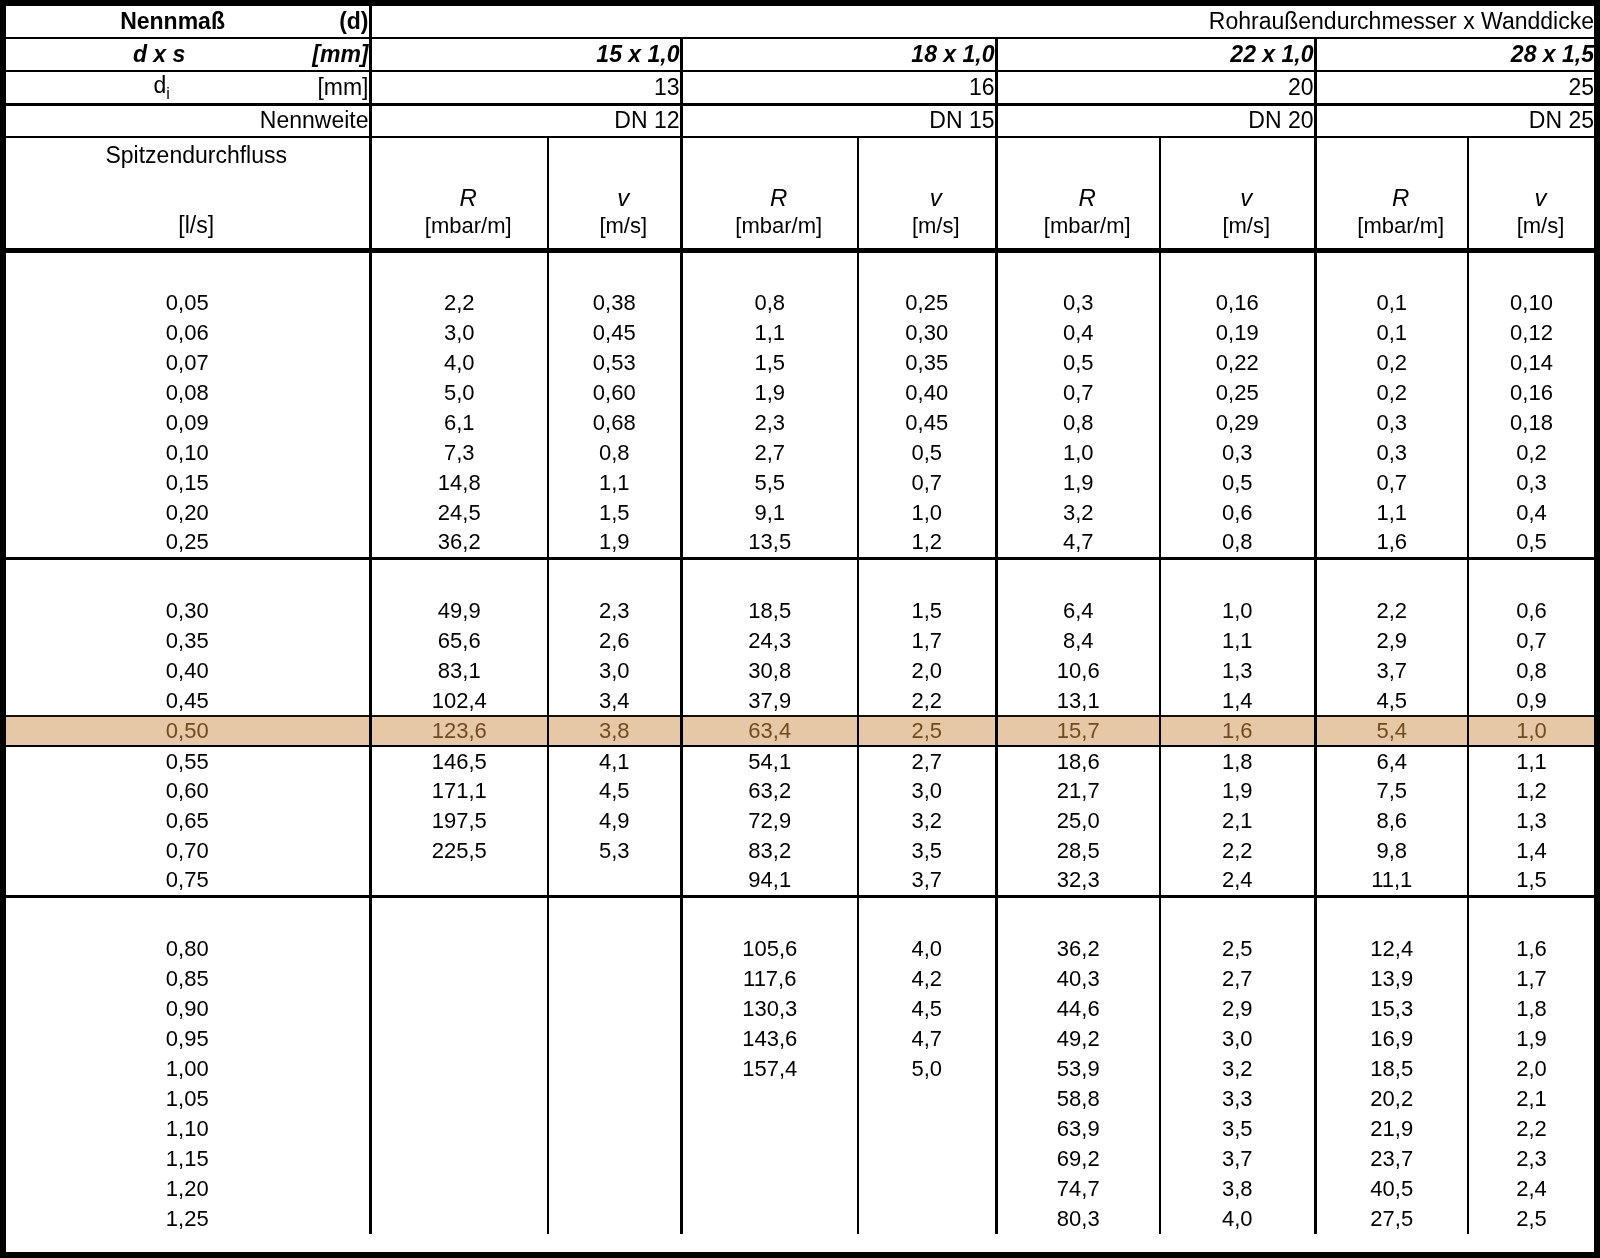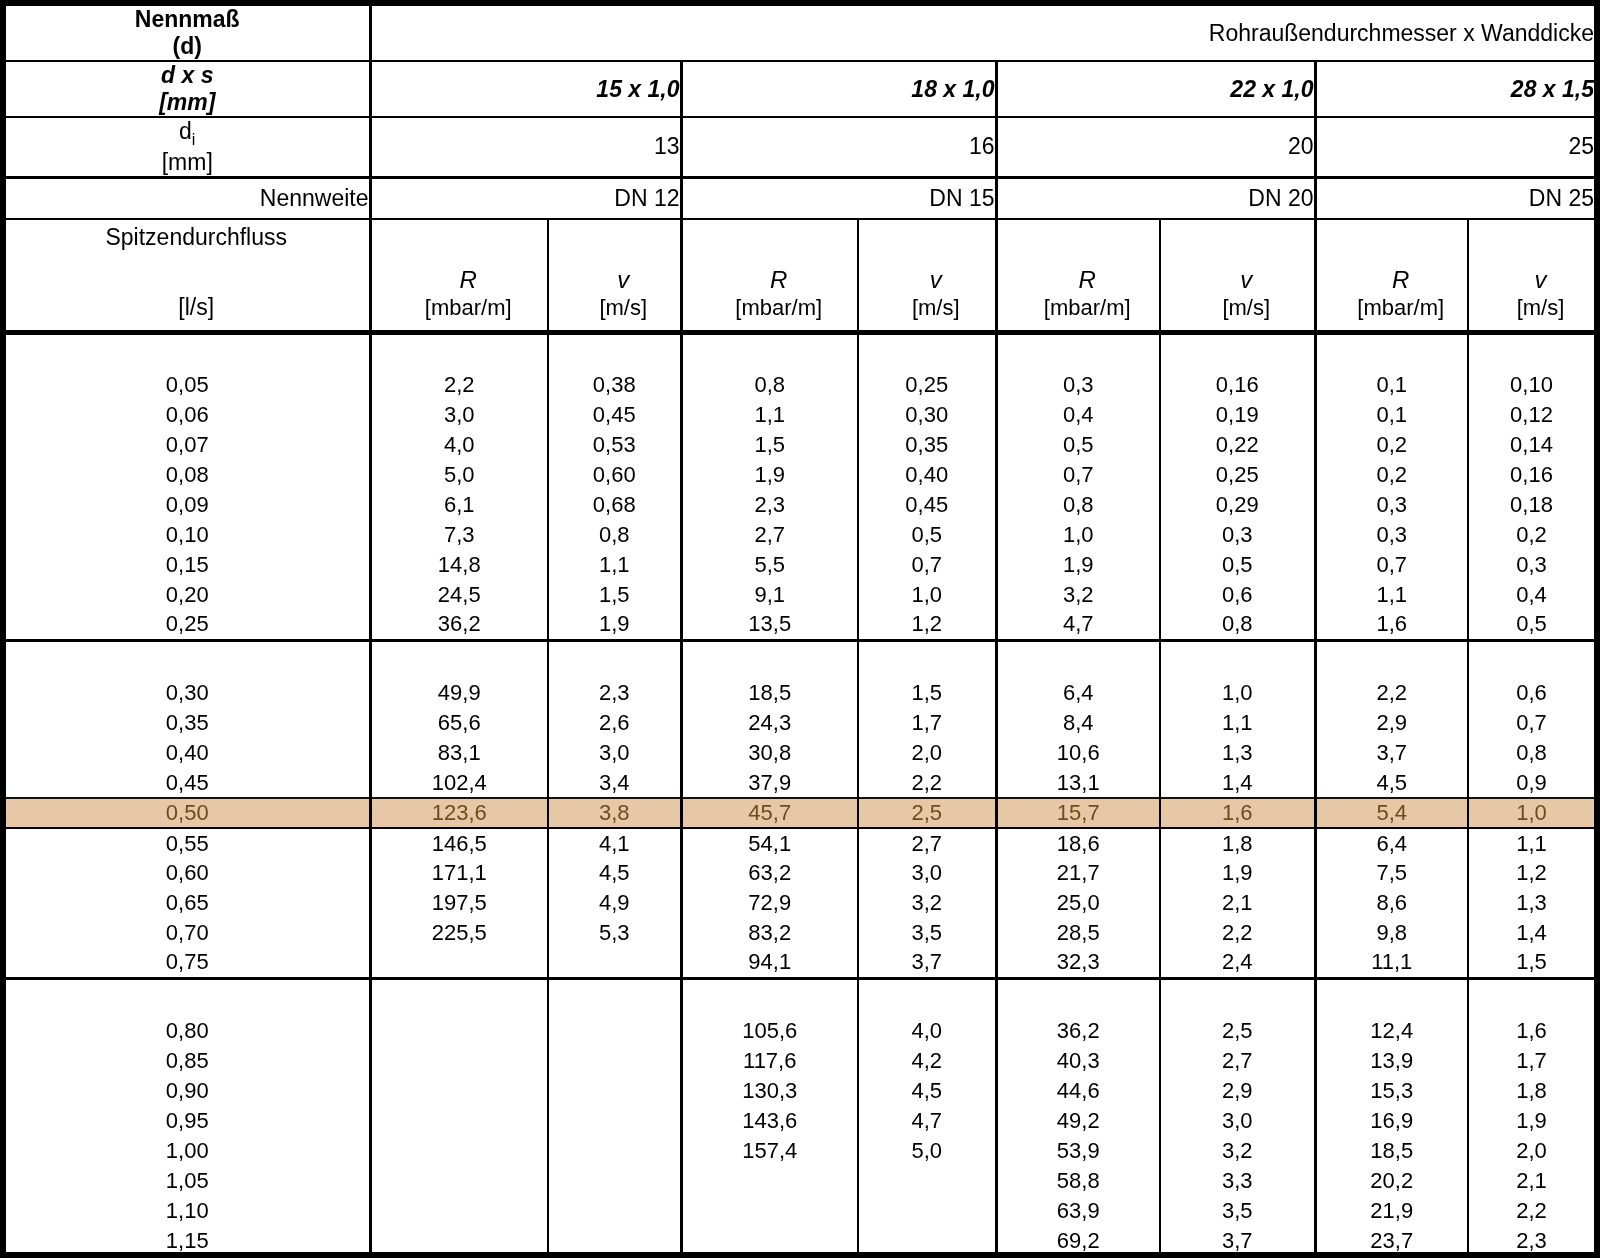--- a/index.html
+++ b/index.html
@@ -24,33 +24,33 @@
   td { padding:0; overflow:hidden; white-space:nowrap; vertical-align:middle; }
 
   
   td.bl3 { border-left:3px solid #000; }   
   td.bl2 { border-left:2px solid #000; }   
 
   
   tr.r1 { height:32px; }
   tr.r2 { height:33px;font-style:italic; }
   tr.r3 { height:33px; }
-  tr.r4 { height:42px; }
+  tr.r4 { height:33px; }
   tr.r5 { height:113px; }
   tr.r1 td, tr.r2 td, tr.r4 td { border-bottom:2px solid #000; }
   tr.r3 td { border-bottom:3px solid #000; }
   tr.r5 td { border-bottom:5px solid #000;padding-left:18px; }
 
   .b { font-weight:bold; }
   .fs23 { font-size:23px; }
   .center { text-align:right; }
 
   
   td.lab { font-size:23px; }
-  .labflex { display:flex; align-items:center; width:100%;flex-direction:column; }
+  .labflex { display:flex; align-items:center; width:100%; }
   .labflex .main { flex:1 1 auto; text-align:center; }
   .labflex .unit { flex:0 0 auto; text-align:right; }
   .pr26 { padding-right:26px; }
   .pr14 { padding-right:14px; }
   sub { font-size:70%; }
 
   
   .flowcell {
     display:flex; flex-direction:column; justify-content:space-between;
     align-items:center; height:108px; padding:3px 0 8px 0; box-sizing:border-box;
@@ -360,21 +360,21 @@
           <td class="bl2">2,2</td>
           <td class="bl3">13,1</td>
           <td class="bl2">1,4</td>
           <td class="bl3">4,5</td>
           <td class="bl2">0,9</td>
         </tr>
         <tr class="data hl">
           <td>0,50</td>
           <td class="bl3">123,6</td>
           <td class="bl2">3,8</td>
-          <td class="bl3">45,7</td>
+          <td class="bl3">63,4</td>
           <td class="bl2">2,5</td>
           <td class="bl3">15,7</td>
           <td class="bl2">1,6</td>
           <td class="bl3">5,4</td>
           <td class="bl2">1,0</td>
         </tr>
         <tr class="data">
           <td>0,55</td>
           <td class="bl3">146,5</td>
           <td class="bl2">4,1</td>

